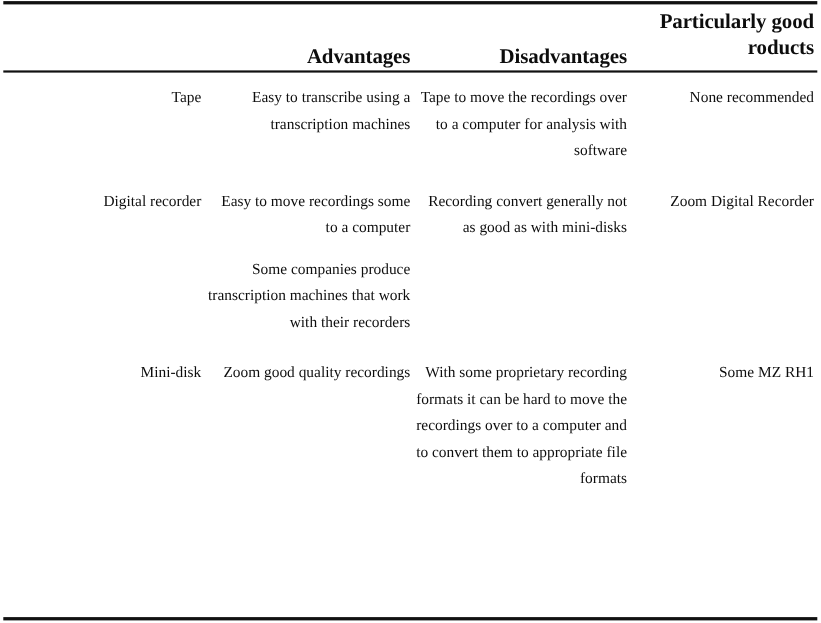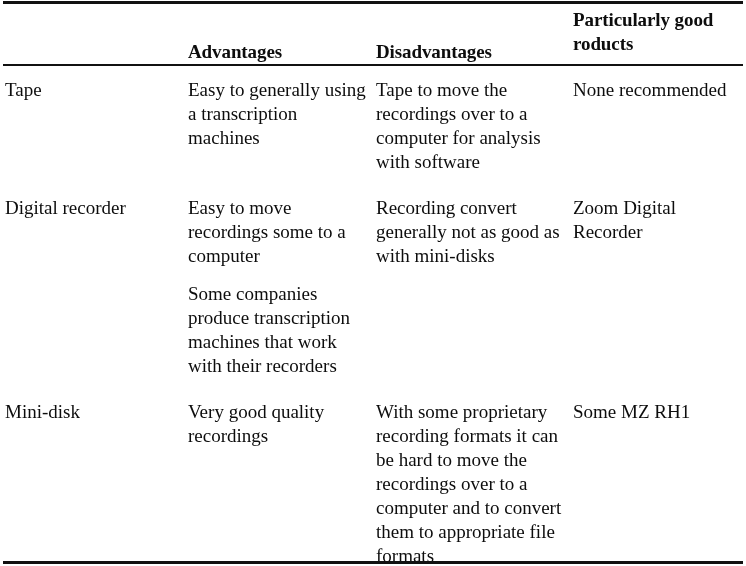--- a/index.html
+++ b/index.html
@@ -53,42 +53,42 @@
     position: absolute;
     left: 3px; top: 561px;
     width: 740px; height: 3px;
     background: #111111;
   }
 
   thead th {
     font-weight: bold;
     font-size: 19px;
     line-height: 24px;
-    text-align: left;
+    text-align: right;
     vertical-align: bottom;
     padding: 0;
     letter-spacing: -0.1px;
   }
   thead tr { height: 64px; }
 
   thead th.th-type { padding-left: 5px; }
   thead th.th-adv  { padding-left: 5px; margin-left: 24px; }
   thead th.th-dis  { padding-left: 3px; }
   thead th.th-prod {
     padding-left: 3px;
     vertical-align: top;
     padding-top: 8px;
   }
 
   tbody td {
-    font-size: 19px;
+    font-size: 14px;
     line-height: 24px;
     vertical-align: top;
     padding: 0;
-    text-align: left;
+    text-align: right;
   }
 
   tbody td.td-type { padding-left: 5px; }
   tbody td.td-adv  { padding-left: 5px; }
   tbody td.td-dis  { padding-left: 3px; }
   tbody td.td-prod { padding-left: 3px; }
 
   tbody tr.row-tape    td { padding-top: 14px; padding-bottom: 22px; }
   tbody tr.row-digital td { padding-top: 0px;  padding-bottom: 22px; font-family: Liberation Serif, serif; }
   tbody tr.row-mini    td { padding-top: 0px;  padding-bottom: 10px; }
@@ -125,21 +125,21 @@
           <span class="cell-lines">roducts</span>
         </th>
       </tr>
     </thead>
 
     <tbody>
 
       <tr class="row-tape">
         <td class="td-type">Tape</td>
         <td class="td-adv">
-          <p class="para">Easy to generally using a transcription machines</p>
+          <p class="para">Easy to transcribe using a transcription machines</p>
         </td>
         <td class="td-dis">
           <p class="para">Tape to move the recordings over to a computer for analysis with software</p>
         </td>
         <td class="td-prod">
           <p class="para">None recommended</p>
         </td>
       </tr>
 
       <tr class="row-digital">
@@ -152,21 +152,21 @@
           <p class="para">Recording convert generally not as good as with mini-disks</p>
         </td>
         <td class="td-prod">
           <p class="para">Zoom Digital Recorder</p>
         </td>
       </tr>
 
       <tr class="row-mini">
         <td class="td-type">Mini-disk</td>
         <td class="td-adv">
-          <p class="para">Very good quality recordings</p>
+          <p class="para">Zoom good quality recordings</p>
         </td>
         <td class="td-dis">
           <p class="para">With some proprietary recording formats it can be hard to move the recordings over to a computer and to convert them to appropriate file formats</p>
         </td>
         <td class="td-prod">
           <p class="para">Some MZ RH1</p>
         </td>
       </tr>
 
     </tbody>

